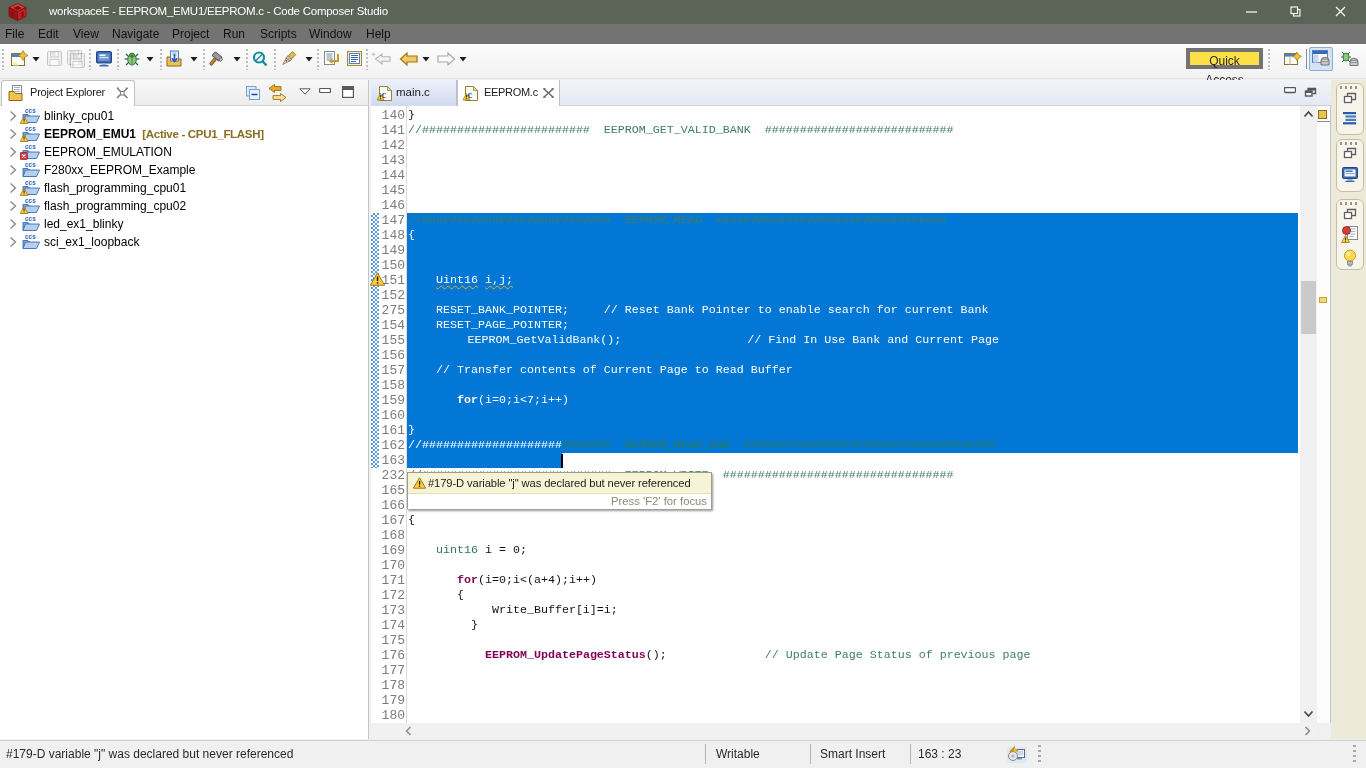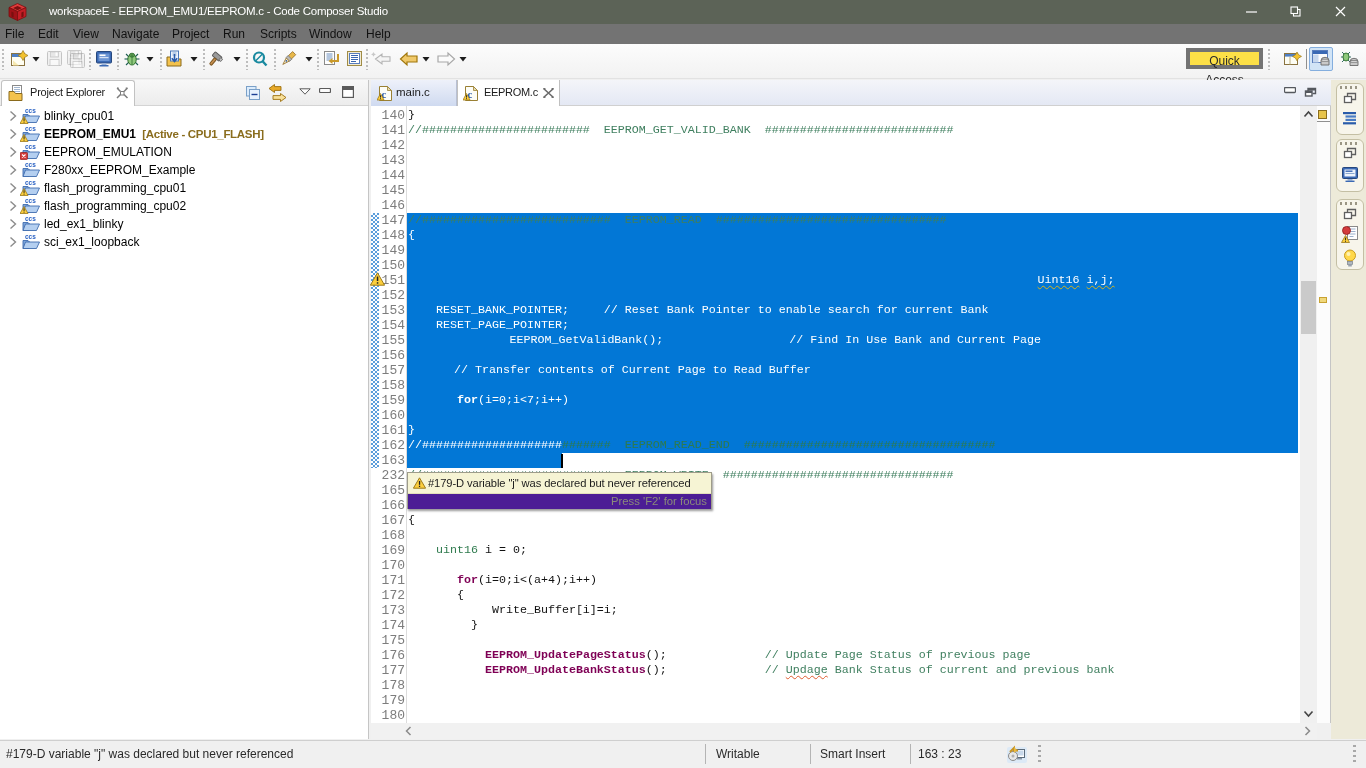--- a/index.html
+++ b/index.html
@@ -33,21 +33,21 @@
 #sel2 { position:absolute; left:407px; top:453px; width:155px; height:15px; background:#0277d6; }
 #rangeind { position:absolute; left:371px; top:213px; width:8px; height:255px; background-color:#fff;
   background-image:linear-gradient(45deg,#5b9ddb 25%,transparent 25%,transparent 75%,#5b9ddb 75%),
   linear-gradient(45deg,#5b9ddb 25%,transparent 25%,transparent 75%,#5b9ddb 75%);
   background-position:0 0,2px 2px; background-size:4px 4px; }
 #caret { position:absolute; left:561px; top:454px; width:2px; height:14px; background:#000; }
 #tooltip { position:absolute; left:407px; top:472px; width:305px; height:37px;
   border:1px solid #9e9c8a; background:#f6f4d4; box-shadow:1px 2px 2px rgba(70,70,70,0.55); }
 #tooltip .r1 { position:absolute; left:0; top:0; width:100%; height:20px; }
 #tooltip .r1 span { position:absolute; left:20px; top:4px; font-size:11.2px; color:#1c1c1c; white-space:nowrap; letter-spacing:-0.1px; }
-#tooltip .r2 { position:absolute; left:0; top:20px; width:100%; height:16px; background:#4c1d95;
+#tooltip .r2 { position:absolute; left:0; top:20px; width:100%; height:16px; background:#ffffff;
   border-top:1px solid #e2dfba; }
 #tooltip .r2 span { position:absolute; right:4px; top:1px; font-size:11.3px; color:#8b8b7a; }
 #vsb { position:absolute; left:1300px; top:106px; width:17px; height:617px; background:#f0f0f0; }
 #vthumb { position:absolute; left:1301px; top:281px; width:15px; height:53px; background:#cacaca; }
 #ovr { position:absolute; left:1317px; top:106px; width:14px; height:617px; background:#fcfcfc;
   border-right:1px solid #c5c5c5; }
 #hsb { position:absolute; left:371px; top:723px; width:946px; height:16px; background:#f1f1f1; }
 #fvbar { position:absolute; left:1331px; top:80px; width:35px; height:659px; background:#edead9; }
 .fvbox { position:absolute; left:1336px; width:28px; background:#f7f5eb;
   border:1px solid #c4bfa4; border-radius:6px; }
@@ -415,21 +415,21 @@
 <div class="cl">143</div>
 <div class="cl">144</div>
 <div class="cl">145</div>
 <div class="cl">146</div>
 <div class="cl">147</div>
 <div class="cl">148</div>
 <div class="cl">149</div>
 <div class="cl">150</div>
 <div class="cl">151</div>
 <div class="cl">152</div>
-<div class="cl">153</div>
+<div class="cl">275</div>
 <div class="cl">154</div>
 <div class="cl">155</div>
 <div class="cl">156</div>
 <div class="cl">157</div>
 <div class="cl">158</div>
 <div class="cl">159</div>
 <div class="cl">160</div>
 <div class="cl">161</div>
 <div class="cl">162</div>
 <div class="cl">163</div>
@@ -456,47 +456,46 @@
 <div class="cl" style=""><span style="color:#3f7f5f">//########################  EEPROM_GET_VALID_BANK  ###########################</span></div>
 <div class="cl" style="">&nbsp;</div>
 <div class="cl" style="">&nbsp;</div>
 <div class="cl" style="">&nbsp;</div>
 <div class="cl" style="">&nbsp;</div>
 <div class="cl" style="color:#fff;"><b>void</b> EEPROM_Read()</div>
 <div class="cl" style=""><span style="color:#3f7f5f">//###########################  EEPROM_READ  #################################</span></div>
 <div class="cl" style="color:#fff;">{</div>
 <div class="cl" style="color:#fff;">&nbsp;</div>
 <div class="cl" style="color:#fff;">&nbsp;</div>
-<div class="cl" style="color:#fff;text-align:right;">    <span style="text-decoration:underline wavy #d8b21a;text-decoration-thickness:1px;text-underline-offset:2px">Uint16</span> <span style="text-decoration:underline wavy #d8b21a;text-decoration-thickness:1px;text-underline-offset:2px">i,j;</span></div>
+<div class="cl" style="color:#fff;">    <span style="text-decoration:underline wavy #d8b21a;text-decoration-thickness:1px;text-underline-offset:2px">Uint16</span> <span style="text-decoration:underline wavy #d8b21a;text-decoration-thickness:1px;text-underline-offset:2px">i,j;</span></div>
 <div class="cl" style="color:#fff;">&nbsp;</div>
 <div class="cl" style="color:#fff;">    RESET_BANK_POINTER;     // Reset Bank Pointer to enable search for current Bank</div>
 <div class="cl" style="color:#fff;">    RESET_PAGE_POINTER;</div>
 <div class="cl" style="color:#fff;text-align:center;">    EEPROM_GetValidBank();                  // Find In Use Bank and Current Page</div>
 <div class="cl" style="color:#fff;">&nbsp;</div>
-<div class="cl" style="color:#fff;margin-left:18px;">    // Transfer contents of Current Page to Read Buffer</div>
+<div class="cl" style="color:#fff;">    // Transfer contents of Current Page to Read Buffer</div>
 <div class="cl" style="color:#fff;">&nbsp;</div>
 <div class="cl" style="color:#fff;">       <b>for</b>(i=0;i&lt;7;i++)</div>
 <div class="cl" style="color:#fff;">&nbsp;</div>
 <div class="cl" style="color:#fff;">}</div>
 <div class="cl" style=""><span style="color:#fff">//####################</span><span style="color:#2e7a4d">#######  EEPROM_READ_END  ####################################</span></div>
 <div class="cl" style="">&nbsp;</div>
 <div class="cl" style=""><span style="color:#3f7f5f">//###########################  EEPROM_WRITE  #################################</span></div>
 <div class="cl" style=""><b style="color:#7f0055">void</b> EEPROM_Write(Uint16 a)</div>
 <div class="cl" style="">&nbsp;</div>
 <div class="cl" style="">{</div>
 <div class="cl" style="">&nbsp;</div>
 <div class="cl" style="">    <span style="color:#2e7a4d">uint16</span> i = 0;</div>
 <div class="cl" style="">&nbsp;</div>
 <div class="cl" style="">       <b style="color:#7f0055">for</b>(i=0;i&lt;(a+4);i++)</div>
 <div class="cl" style="">       {</div>
 <div class="cl" style="">            Write_Buffer[i]=i;</div>
 <div class="cl" style="">         }</div>
 <div class="cl" style="">&nbsp;</div>
 <div class="cl" style="">           <b style="color:#7f0055">EEPROM_UpdatePageStatus</b>();              <span style="color:#3f7f5f">// Update Page Status of previous page</span></div>
-<div class="cl" style="">           <b style="color:#7f0055">EEPROM_UpdateBankStatus</b>();              <span style="color:#3f7f5f">// <span style="text-decoration:underline wavy #e05c30;text-decoration-thickness:1px;text-underline-offset:2px">Updage</span> Bank Status of current and previous bank</span></div>
 <div class="cl" style="">&nbsp;</div>
   </div>
 <div id="caret"></div>
 <svg style="position:absolute;left:370px;top:272px" width="15" height="14" viewBox="0 0 15 14">
     <polygon points="7.5,0.8 14.6,13.2 0.4,13.2" fill="#fcce3c" stroke="#9c7a1a"></polygon>
     <rect x="6.8" y="4.5" width="1.5" height="4.5" fill="#222"></rect>
     <rect x="6.8" y="10.2" width="1.5" height="1.5" fill="#222"></rect>
   </svg>
 
 <div id="tooltip">

